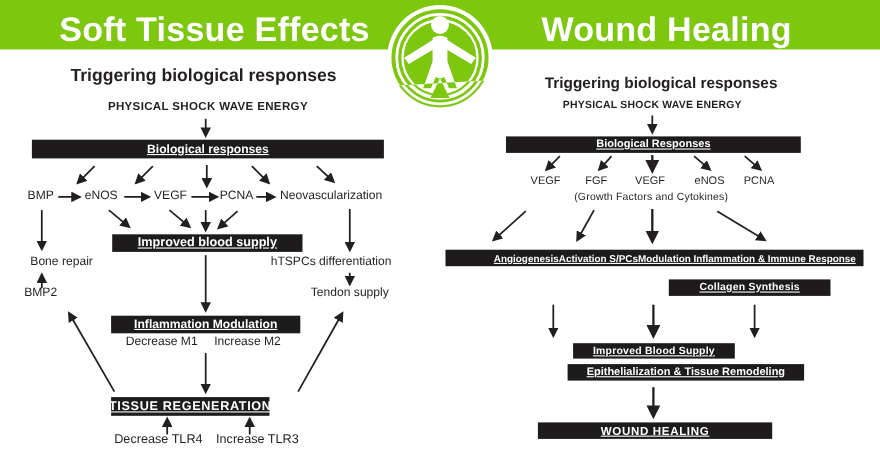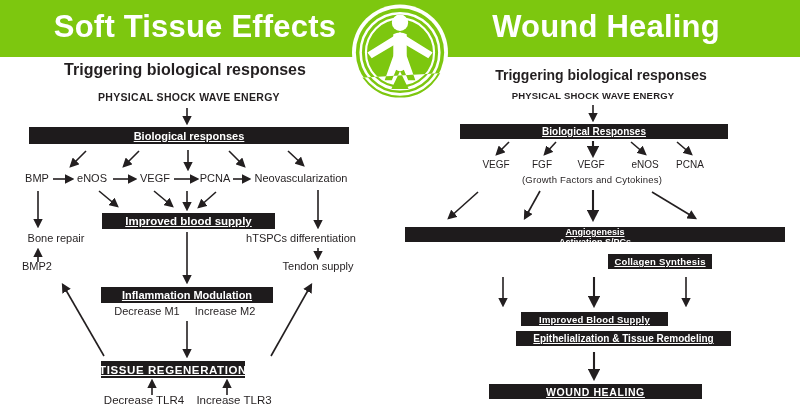--- a/index.html
+++ b/index.html
@@ -1,33 +1,33 @@
 <!DOCTYPE html>
 <html><head>
 <meta charset="utf-8">
 <style>
   html,body{margin:0;padding:0;background:#fff;}
   .canvas{
     position:relative;width:800px;height:419px;background:#fff;overflow:hidden;
     font-family:"Liberation Sans",sans-serif;color:#231f20;
   }
-  .header{position:absolute;left:0;top:0;width:800px;height:57px;background:#7dc70f;}
+  .header{position:absolute;left:0;top:0;width:800px;height:45px;background:#7dc70f;}
   .hdr-title{
     position:absolute;top:9px;transform:translateX(-50%);
     color:#fff;font-weight:bold;font-size:31px;white-space:nowrap;letter-spacing:.2px;
   }
   .logo{position:absolute;left:352px;top:4px;}
   .arrows{position:absolute;left:0;top:0;}
   .arrows line{stroke:#231f20;stroke-width:1.6;}
   .arrows line.w2{stroke-width:2.1;}
   .bar{
     position:absolute;background:#1e1b1c;color:#fff;font-weight:bold;
     display:flex;align-items:center;justify-content:center;white-space:nowrap;text-decoration:underline;
   }
-  .bar.split{justify-content:flex-start;padding:0 7px;box-sizing:border-box;flex-direction:column;}
+  .bar.split{justify-content:flex-end;padding:0 7px;box-sizing:border-box;}
   .lbl{position:absolute;transform:translateX(-50%);white-space:nowrap;}
   .b{font-weight:bold;}
   .fs16{font-size:16px}.fs14{font-size:14px}.fs115{font-size:11.5px}.fs11{font-size:11px}
   .fs105{font-size:10.5px;letter-spacing:.3px}.fs10{font-size:10px}
   .fs95{font-size:9.5px;letter-spacing:.2px}.fs9{font-size:9px}
   .caps{letter-spacing:.6px}
 </style>
 </head>
 <body>
 
@@ -159,19 +159,19 @@
   <div class="lbl fs10" style="left:645px;top:159px">eNOS</div>
   <div class="lbl fs10" style="left:690px;top:159px">PCNA</div>
   <div class="lbl fs95" style="left:592px;top:174px">(Growth Factors and Cytokines)</div>
 
   <div class="bar split fs9" style="left:405px;top:227px;width:380px;height:15px">
     <span>Angiogenesis</span>
     <span>Activation S/PCs</span>
     <span>Modulation Inflammation &amp; Immune Response</span>
   </div>
 
-  <div class="bar fs95" style="left:608px;top:254px;width:104px;height:15px">Collagen Synthesis</div>
+  <div class="bar fs95" style="left:608px;top:254px;width:147px;height:15px">Collagen Synthesis</div>
 
   <div class="bar fs95" style="left:521px;top:312px;width:147px;height:14px">Improved Blood Supply</div>
   <div class="bar fs10" style="left:516px;top:331px;width:215px;height:15px">Epithelialization &amp; Tissue Remodeling</div>
   <div class="bar fs105 caps" style="left:489px;top:384px;width:213px;height:15px">WOUND HEALING</div>
 
 </div>
 
 </body></html>

